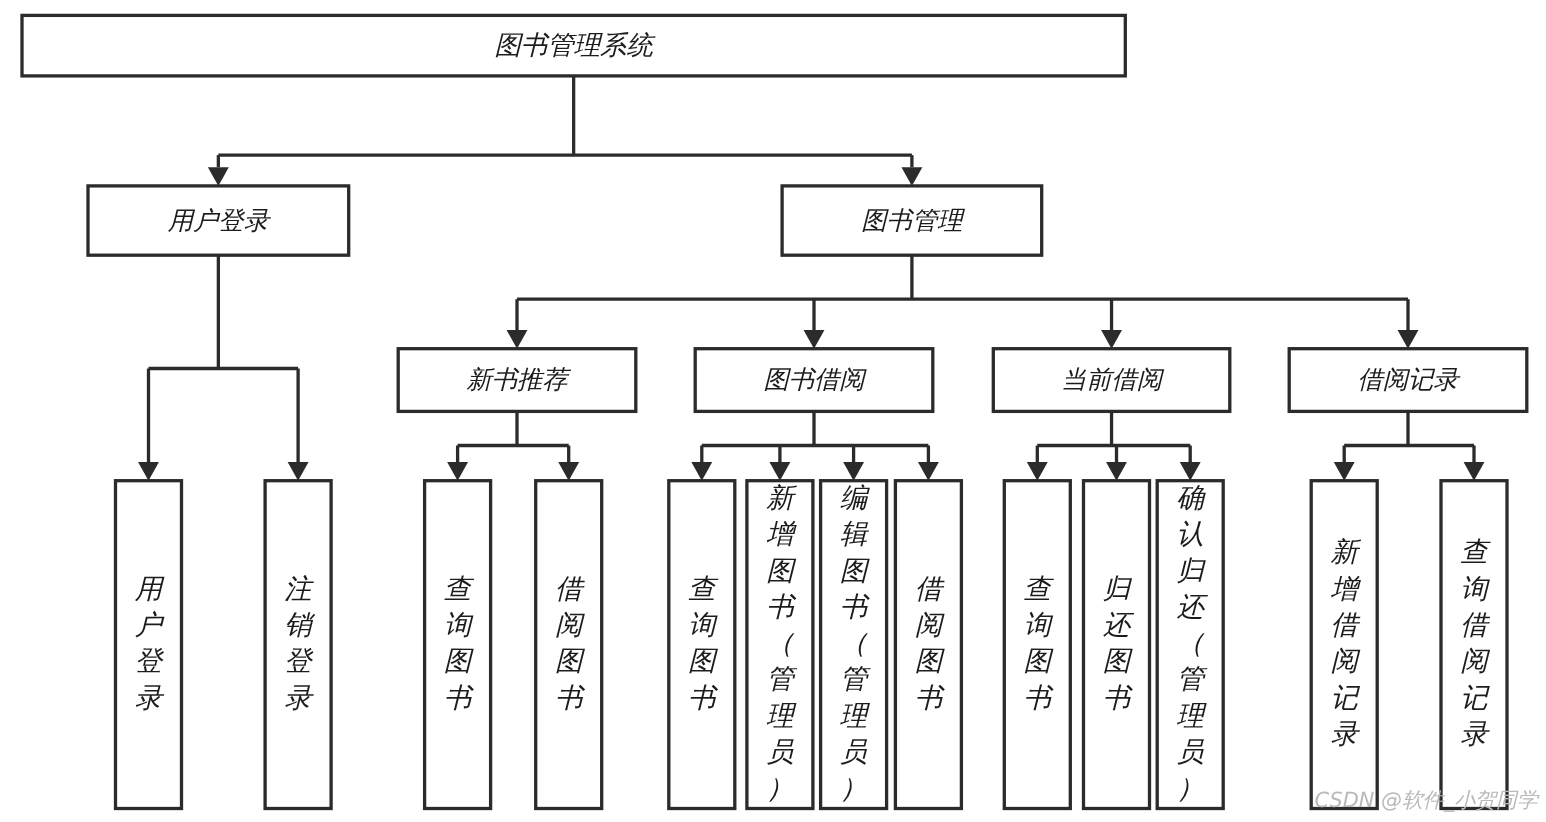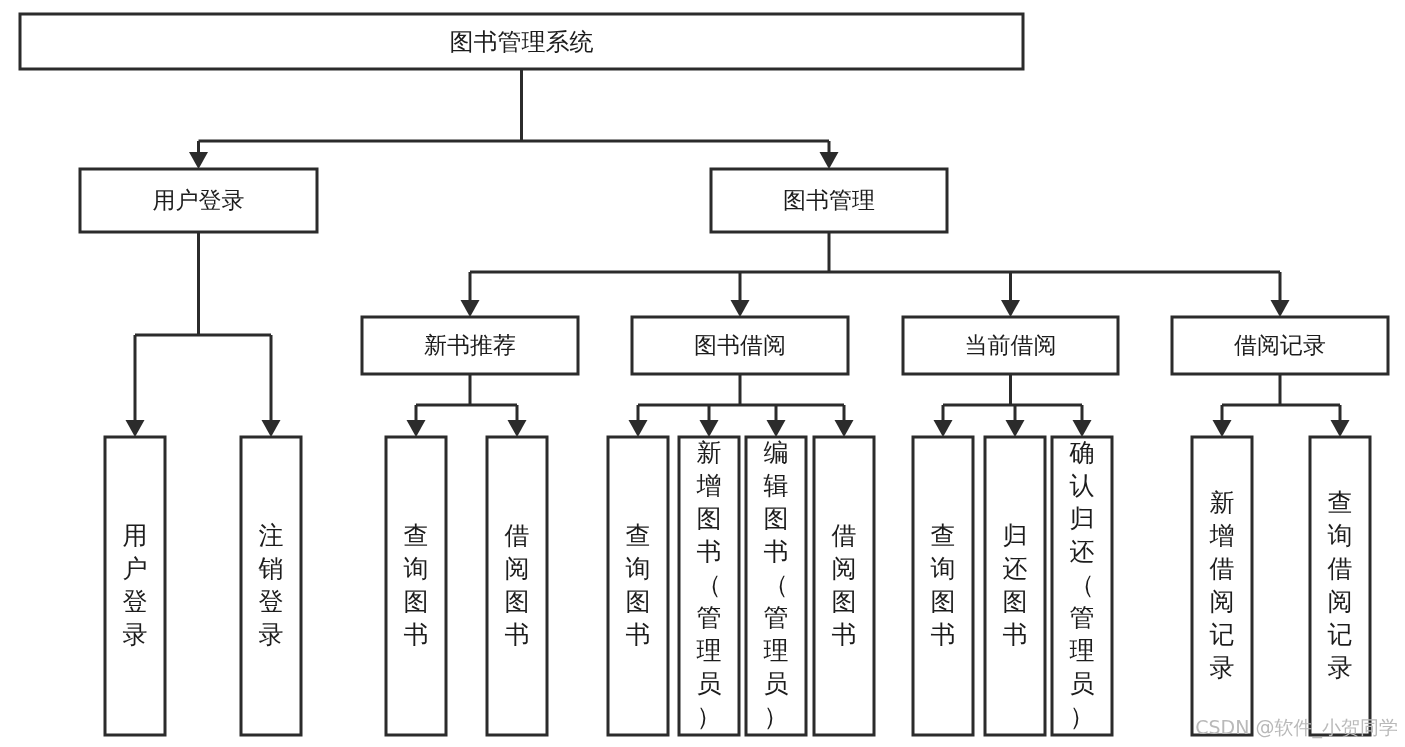--- a/index.html
+++ b/index.html
@@ -12,20 +12,21 @@
     width: 1405px;
     height: 747px;
     overflow: hidden;
     font-family: "DejaVu Sans", "Liberation Sans", sans-serif;
   }
   #diagram-root {
     position: relative;
     width: 1405px;
     height: 747px;
     background: #ffffff;
+    font-style: italic;
   }
   svg#flow-svg {
     position: absolute;
     left: 0;
     top: 0;
     width: 1405px;
     height: 747px;
     display: block;
   }
   .node-box {

